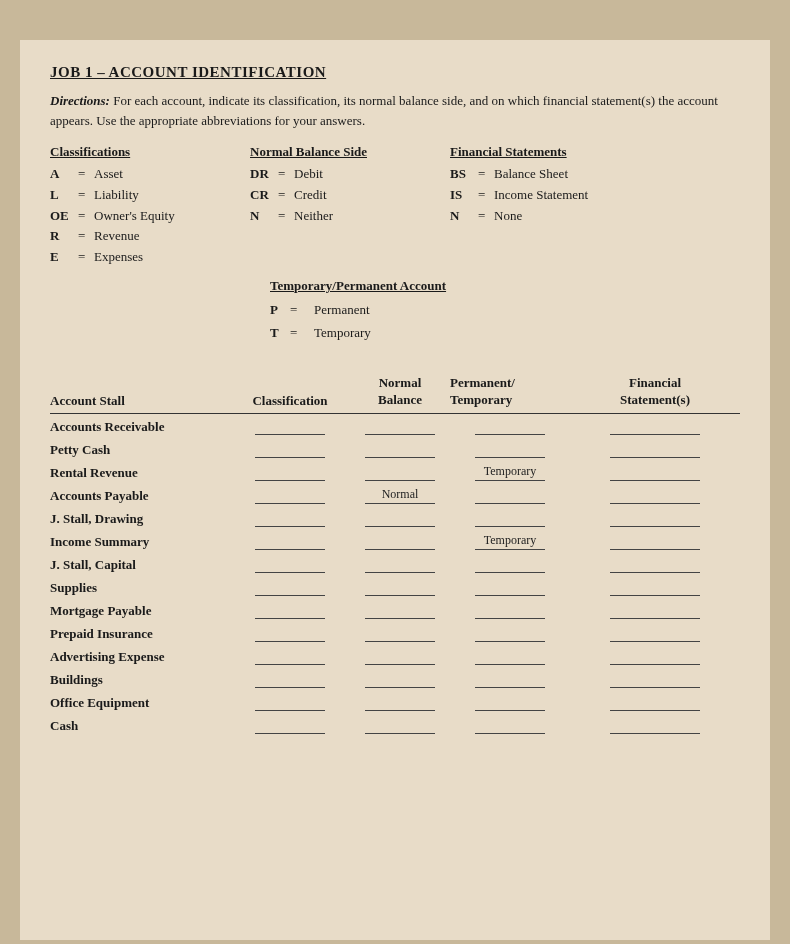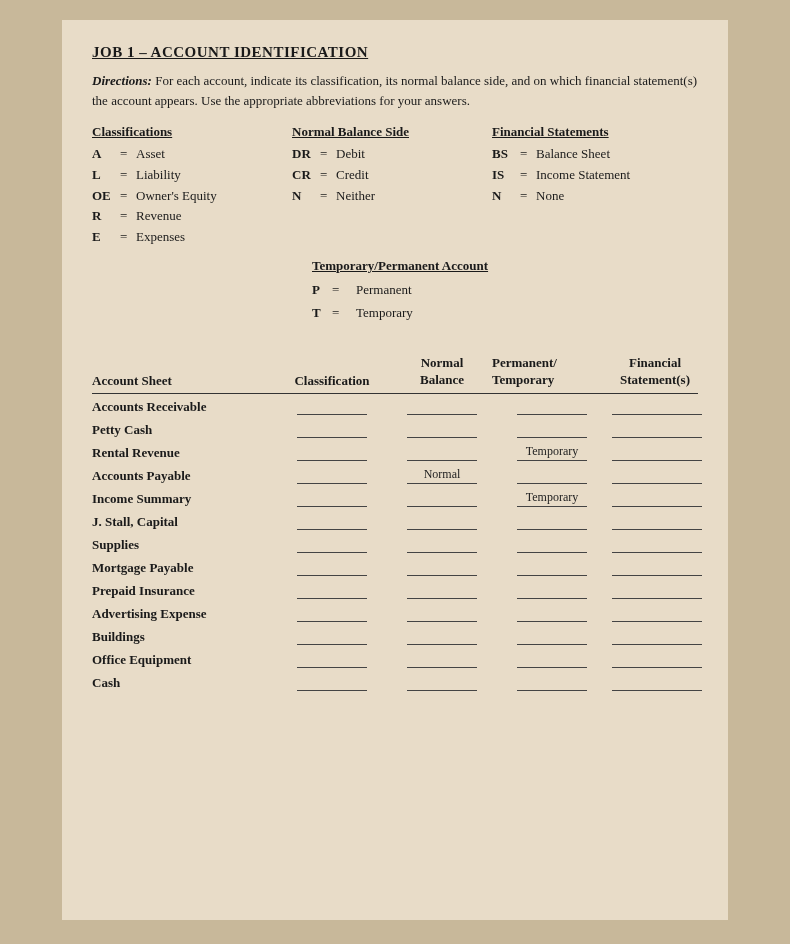--- a/index.html
+++ b/index.html
@@ -9,24 +9,25 @@
       font-size: 13px;
       color: #1a1a1a;
       display: flex;
       justify-content: center;
       align-items: flex-start;
       min-height: 944px;
       padding: 20px;
     }
     .page {
       background: #e8dcc8;
-      width: 666px;
+      width: 750px;
       min-height: 900px;
       padding: 24px 30px 30px 30px;
       position: relative;
+      margin-top: 20px;
     }
     .title {
       font-size: 15px;
       font-weight: bold;
       text-decoration: underline;
       margin-bottom: 10px;
       letter-spacing: 0.5px;
     }
     .directions {
       font-size: 13px;
@@ -293,21 +294,21 @@
     <div class="temp-perm-row">
       <span class="temp-perm-key">T</span>
       <span class="temp-perm-eq">=</span>
       <span>Temporary</span>
     </div>
   </div>
 
   <div class="table-section">
     <div class="table-header-row">
       <div class="col-account">
-        <strong>Account Sheet</strong>
+        <strong>Account Stall</strong>
       </div>
       <div class="col-classification">
         <strong>Classification</strong>
       </div>
       <div class="col-normal">
         <strong>Normal<br>Balance</strong>
       </div>
       <div class="col-permtemp">
         <strong>Permanent/<br>Temporary</strong>
       </div>
@@ -373,20 +374,35 @@
           <span class="filled-text">Normal</span>
         </div>
       <div class="cell-permtemp">
           <span class="underline-field"></span>
         </div>
       <div class="cell-financial">
           <span class="underline-field-lg"></span>
         </div>
     </div>
 
+    <div class="table-row">
+      <div class="col-account account-name">J. Stall, Drawing</div>
+      <div class="cell-classification">
+          <span class="underline-field"></span>
+        </div>
+      <div class="cell-normal">
+          <span class="underline-field"></span>
+        </div>
+      <div class="cell-permtemp">
+          <span class="underline-field"></span>
+        </div>
+      <div class="cell-financial">
+          <span class="underline-field-lg"></span>
+        </div>
+    </div>
 
 
     <div class="table-row">
       <div class="col-account account-name">Income Summary</div>
       <div class="cell-classification">
           <span class="underline-field"></span>
         </div>
       <div class="cell-normal">
           <span class="underline-field"></span>
         </div>

